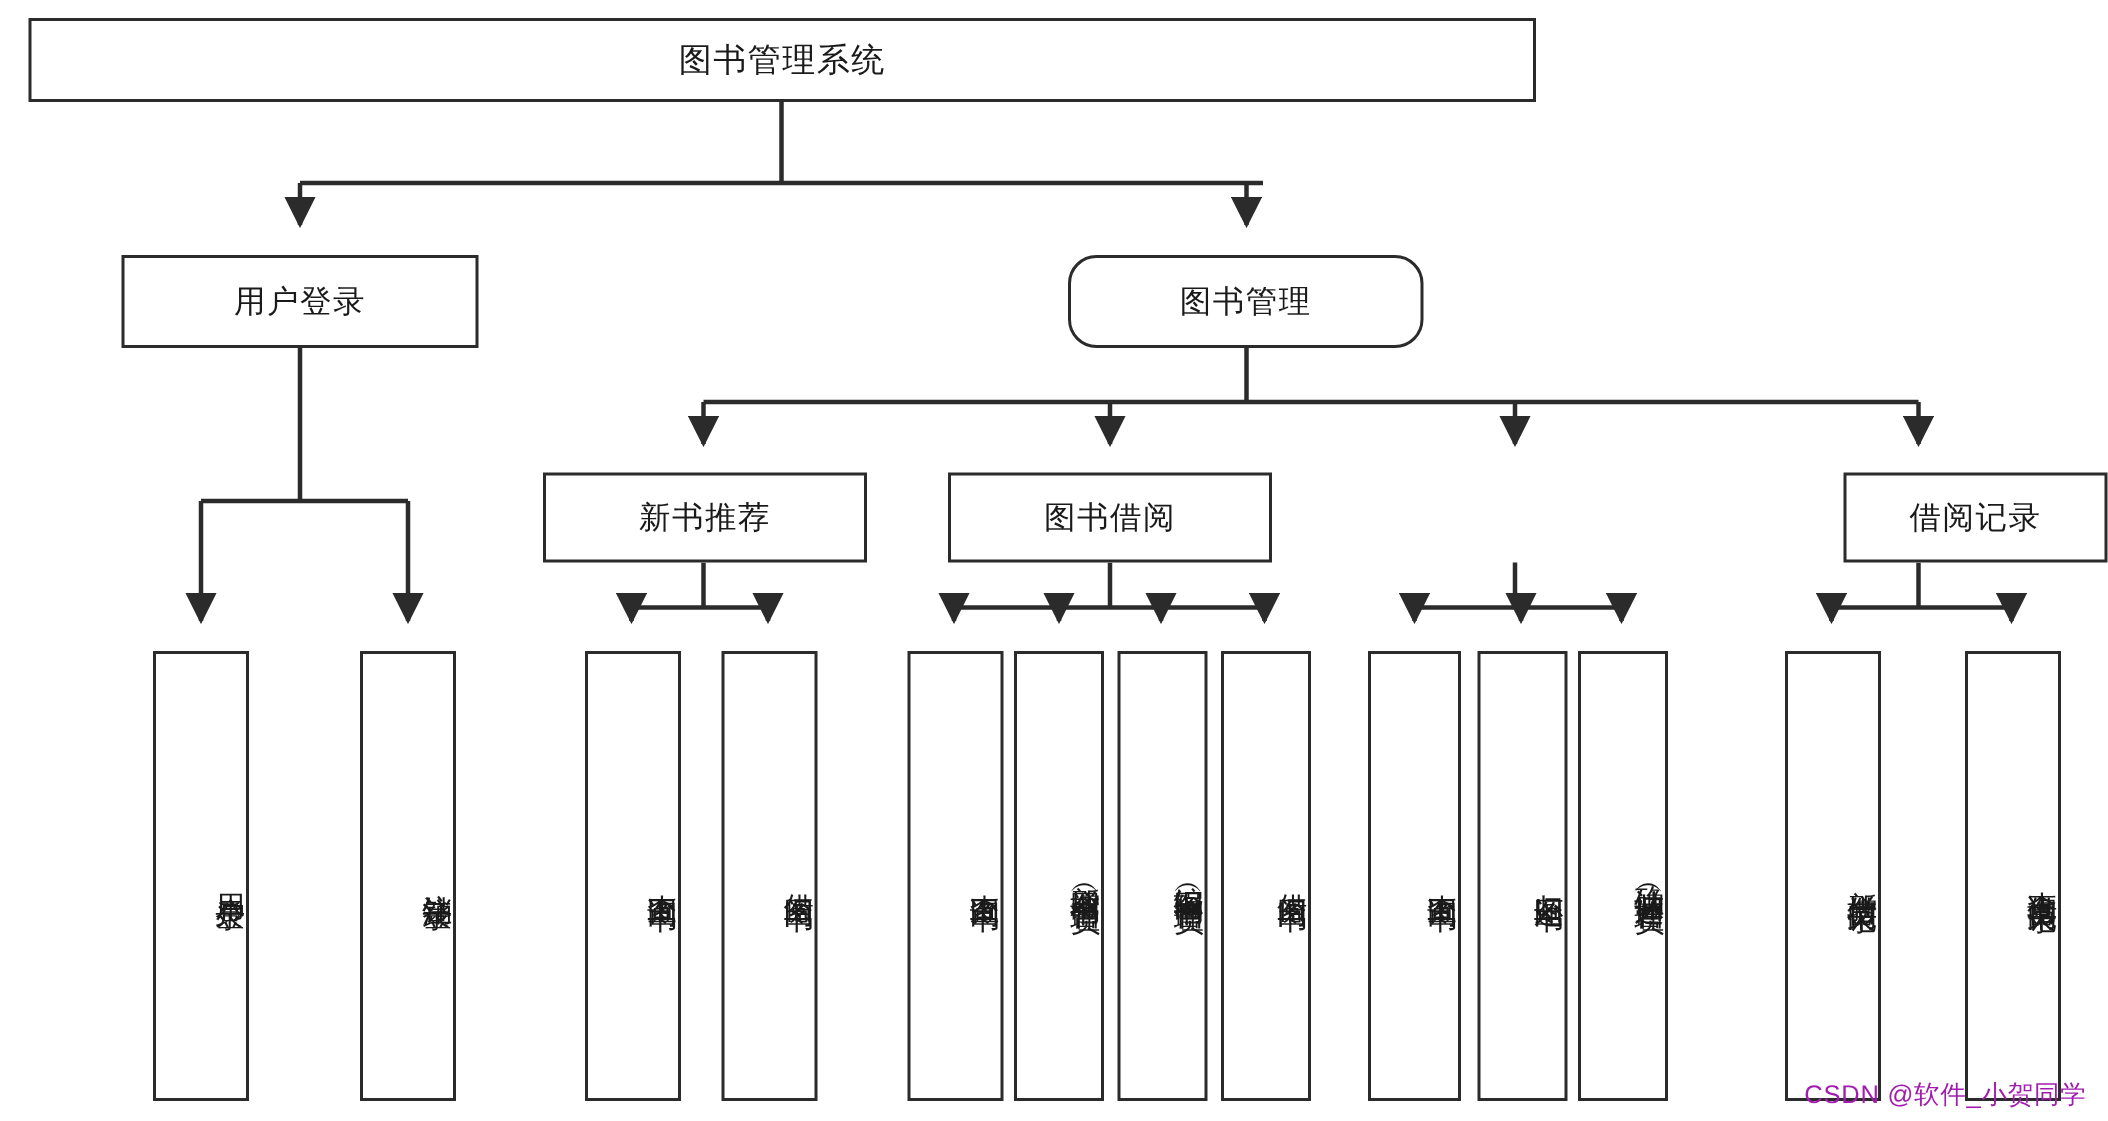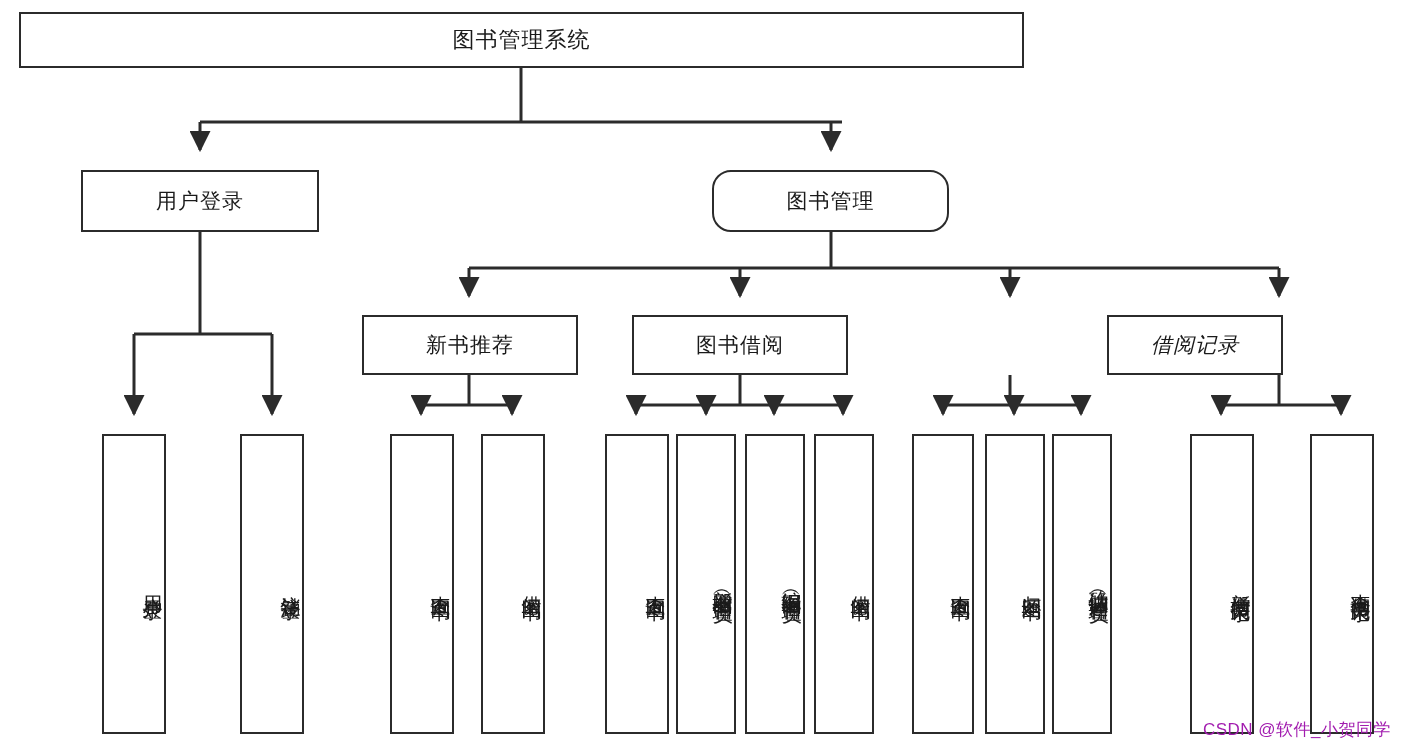--- a/index.html
+++ b/index.html
@@ -118,21 +118,21 @@
   <div class="node h" style="left:712px;top:170px;width:237px;height:62px;border-radius:19px;">
     <span class="lbl">图书管理</span>
   </div>
 
   <div class="node h" style="left:362px;top:315px;width:216px;height:60px;">
     <span class="lbl">新书推荐</span>
   </div>
   <div class="node h" style="left:632px;top:315px;width:216px;height:60px;">
     <span class="lbl">图书借阅</span>
   </div>
-  <div class="node h" style="left:1107px;top:315px;width:176px;height:60px;font-style:italic;">
+  <div class="node h" style="left:1229px;top:315px;width:176px;height:60px;">
     <span class="lbl">借阅记录</span>
   </div>
 
   <div class="node v" style="left:102px;top:434px;width:64px;height:300px;">
     <span class="lbl">用户登录</span>
   </div>
   <div class="node v" style="left:240px;top:434px;width:64px;height:300px;">
     <span class="lbl">注销登录</span>
   </div>
   <div class="node v" style="left:390px;top:434px;width:64px;height:300px;">

